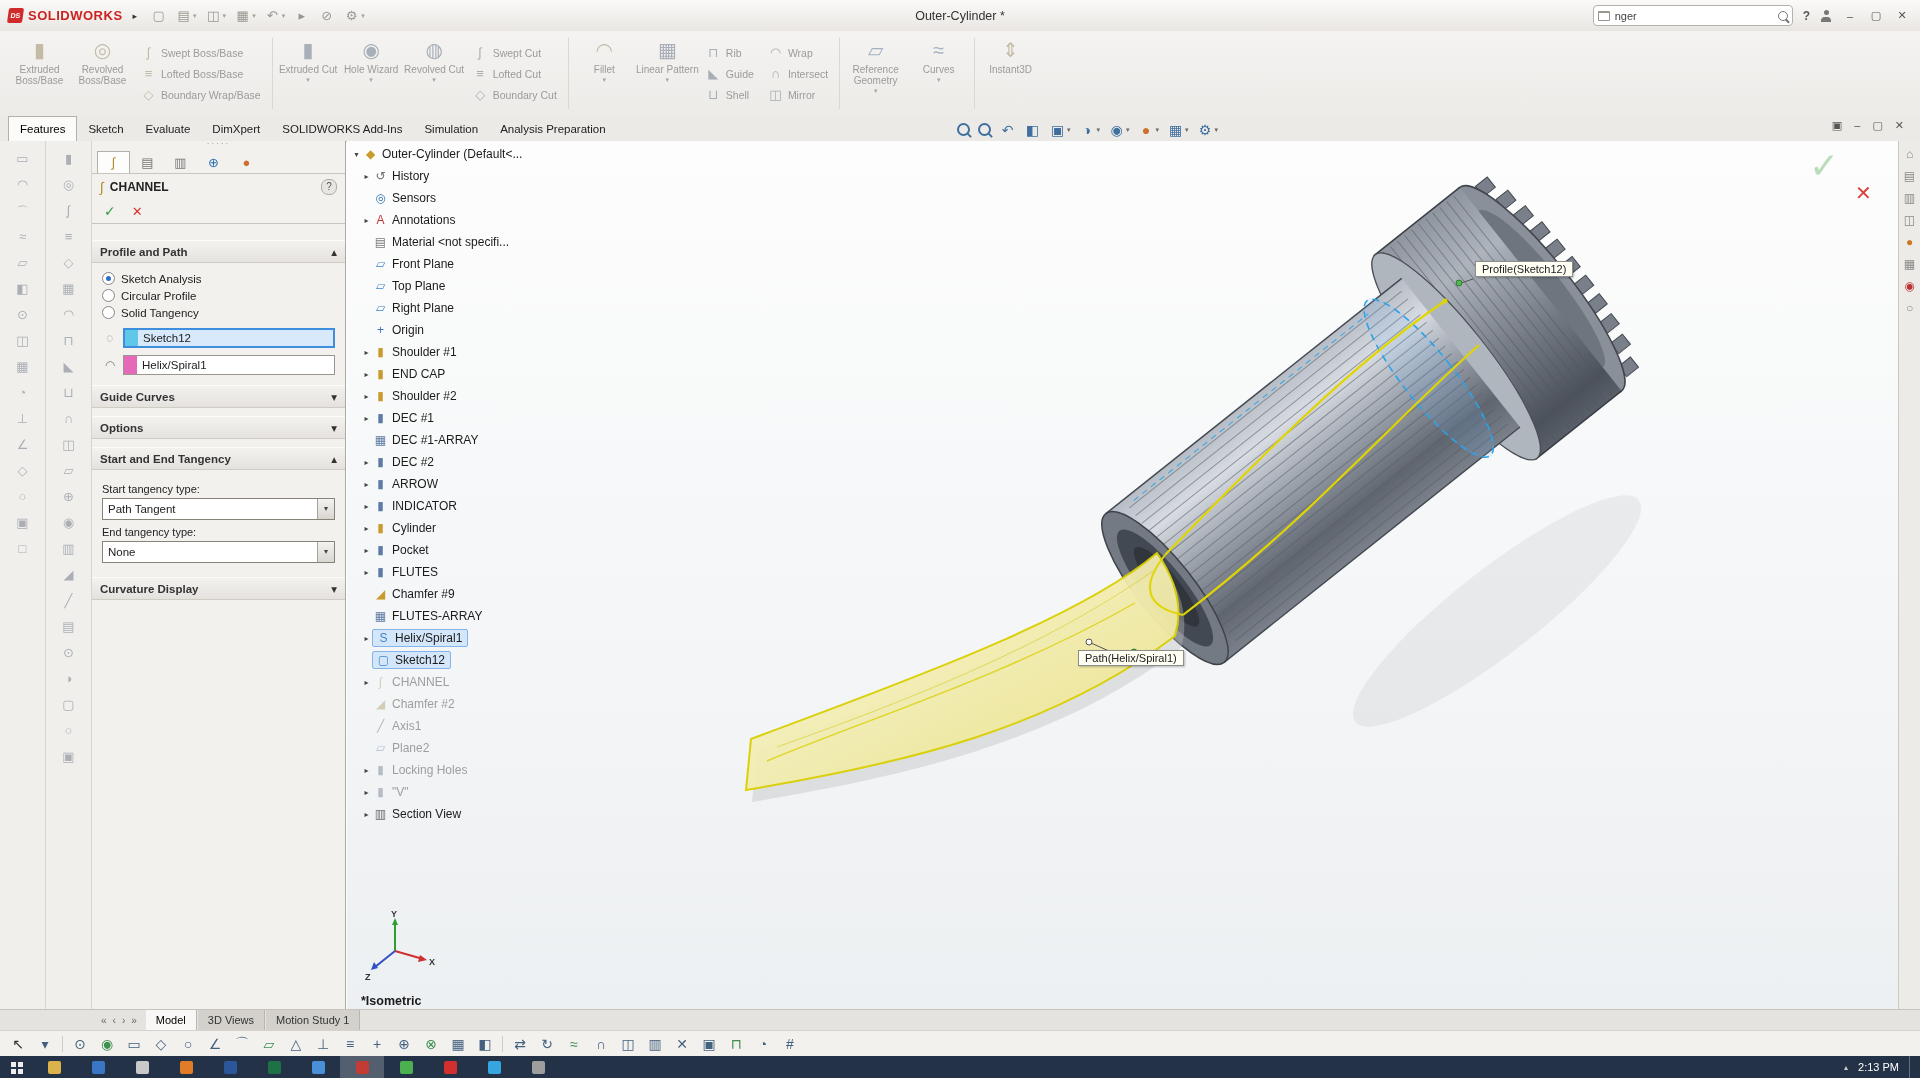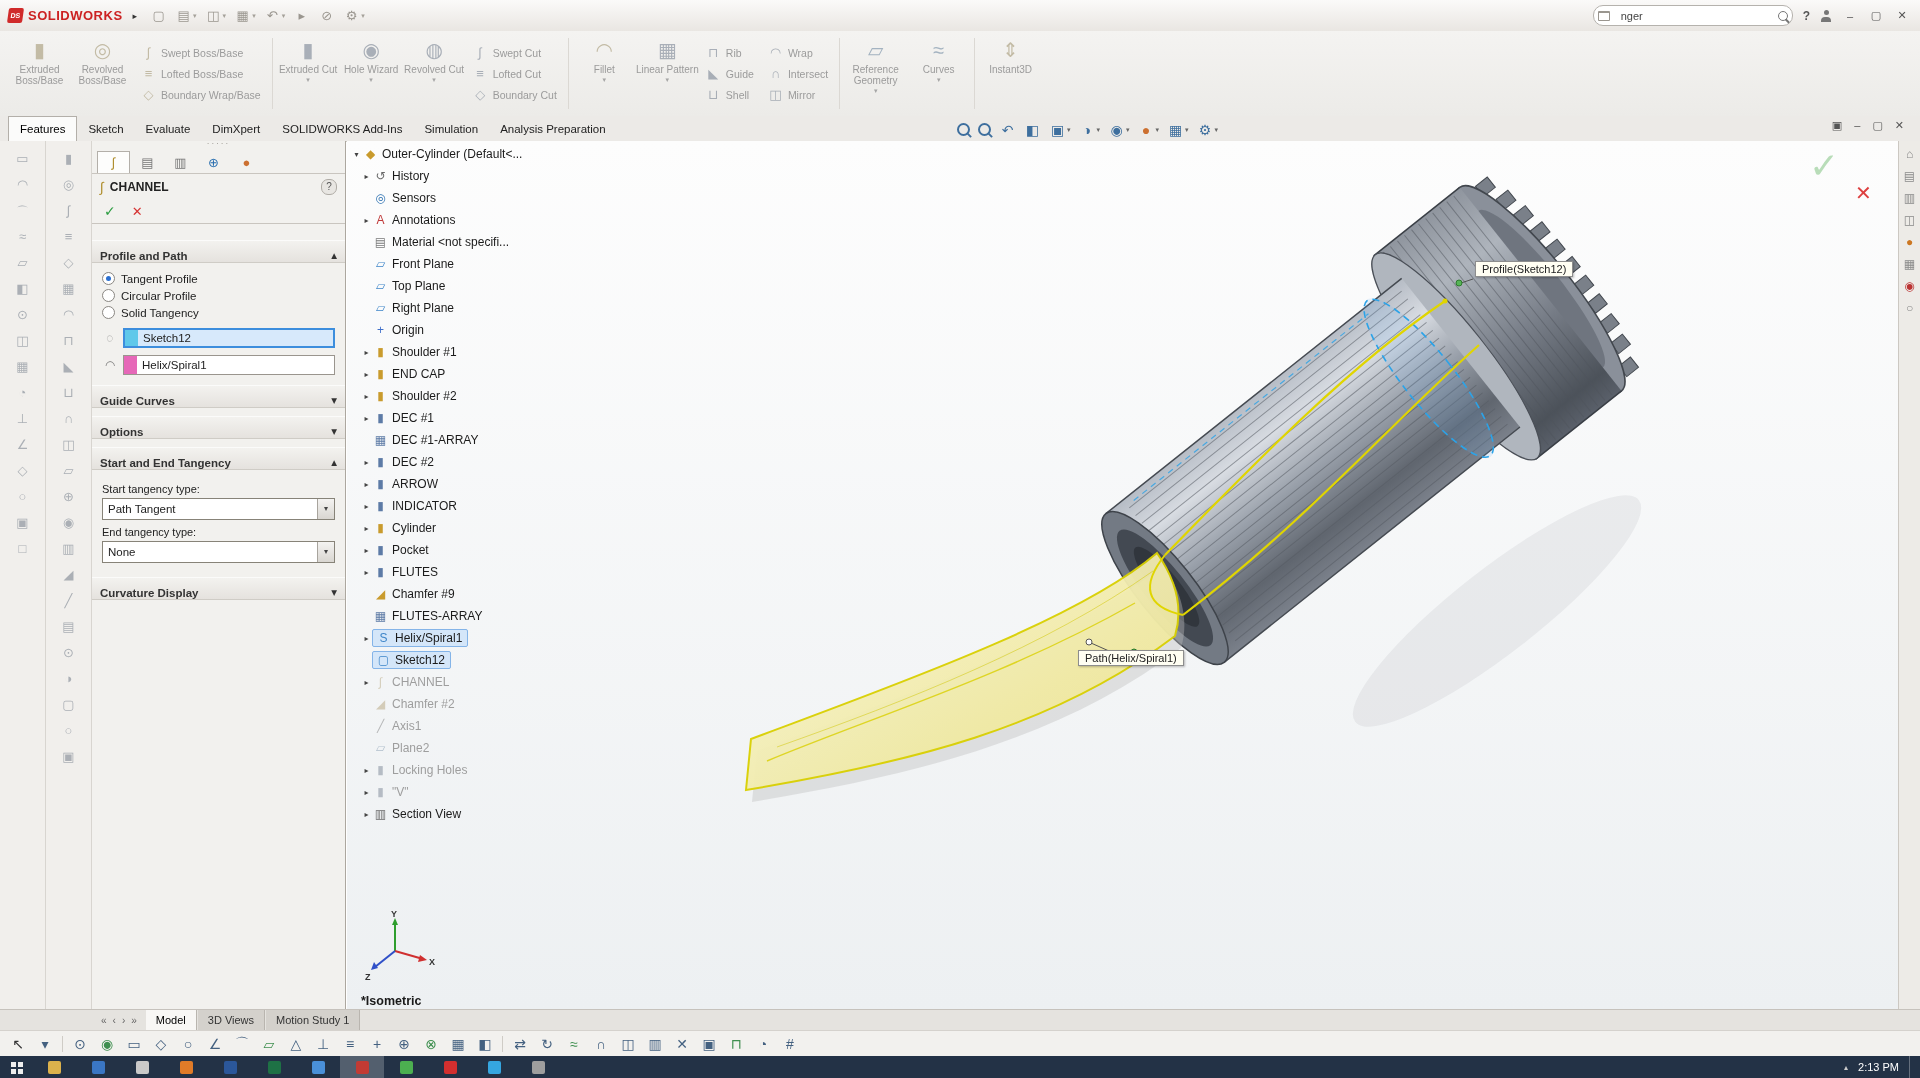--- a/index.html
+++ b/index.html
@@ -12,22 +12,22 @@
   .logo-mark{width:15px;height:15px;background:#d02a2a;color:#fff;font-weight:bold;font-size:7px;
              display:flex;align-items:center;justify-content:center;transform:skewX(-8deg);border-radius:2px}
   .logo-text{color:#cc2222;font-weight:bold;font-size:13px;letter-spacing:.5px}
   .menu-arrow{font-size:9px;color:#333;margin:0 10px 0 2px}
   #qat{display:flex;align-items:center;gap:2px}
   .qat-btn{display:flex;align-items:center;padding:1px 3px;border-radius:2px}
   .qat-ic{font-size:13px;color:#9a968f;width:17px;text-align:center}
   .qat-dd{font-size:7px;color:#a5a19a;margin-left:1px}
   #tb-title{position:absolute;left:0;right:0;text-align:center;font-size:12.5px;color:#333;pointer-events:none}
   #tb-right{margin-left:auto;display:flex;align-items:center;gap:10px;padding-right:10px;z-index:2}
-  #searchbox{width:190px;height:19px;background:#fff;border:1px solid #b5b2ad;border-radius:10px;
-             display:flex;align-items:center;padding:0 4px;gap:11px}
+  #searchbox{width:190px;height:19px;background:#fff;border:1px solid #b5b2ad;border-radius:4px;
+             display:flex;align-items:center;padding:0 4px;gap:5px}
   .sb-folder{width:10px;height:7px;border:1px solid #9a968f;border-top-width:2px;border-radius:1px}
   .sb-text{flex:1;font-size:11px;color:#444}
   .mg{width:8px;height:8px;border:1.6px solid #777;border-radius:50%;position:relative;display:inline-block;flex:none}
   .mg::after{content:'';position:absolute;width:5px;height:1.6px;background:#777;transform:rotate(45deg);left:6px;top:8px}
   .tb-help{font-size:12px;color:#555;font-weight:bold}
   .person{width:12px;height:12px;position:relative}
   .person::before{content:'';position:absolute;width:5px;height:5px;border-radius:50%;background:#777;left:3.5px;top:0}
   .person::after{content:'';position:absolute;width:10px;height:5px;border-radius:4px 4px 0 0;background:#777;left:1px;bottom:0}
   .winbtn{font-size:11px;color:#555;width:16px;text-align:center}
   
@@ -70,21 +70,21 @@
   .pmtab.active{background:#fdfdfc;border:1px solid #b3afa9;border-bottom:none}
   #pm-title{height:25px;display:flex;align-items:center;gap:6px;padding:0 8px}
   .pm-ticon{color:#b08f2f;font-size:14px}
   .pm-name{font-weight:bold;font-size:12px;color:#222}
   .pm-help{margin-left:auto;width:14px;height:14px;border-radius:7px;background:#e8e6e2;border:1px solid #b0aca6;
            font-size:10px;line-height:14px;text-align:center;color:#555}
   #pm-actions{height:24px;display:flex;align-items:center;gap:16px;padding-left:12px;border-bottom:1px solid #c9c5bf}
   .pm-ok{color:#2f9e44;font-weight:bold;font-size:14px}
   .pm-cancel{color:#d63333;font-weight:bold;font-size:13px}
   #pm-scroll{padding-top:16px}
-  .ghead{height:21px;display:flex;align-items:flex-end;justify-content:space-between;padding:0 8px;
+  .ghead{height:21px;display:flex;align-items:center;justify-content:space-between;padding:0 8px;
          background:linear-gradient(#f3f2ef,#e5e2de);border-top:1px solid #fbfbfa;border-bottom:1px solid #cfccc6}
   .ghead span{font-size:11.5px;font-weight:bold;color:#333}
   .chev{font-size:9px;color:#555;font-weight:normal!important}
   .gbody{padding:7px 10px 10px}
   .radio{display:flex;align-items:center;gap:6px;height:17px;font-size:11.5px;color:#222}
   .rb{width:11px;height:11px;border-radius:50%;border:1px solid #8a8782;background:#fff;position:relative;flex:none}
   .rb.on::after{content:'';position:absolute;width:5px;height:5px;border-radius:50%;background:#2a6fd0;left:3px;top:3px}
   .selrow{display:flex;align-items:center;gap:5px;margin-top:7px}
   .selicon{width:16px;font-size:12px;color:#777;text-align:center}
   .selbox{flex:1;height:20px;background:#fff;border:1px solid #9a958e;display:flex;align-items:center;box-sizing:border-box}
@@ -179,20 +179,21 @@
         <span class="qat-ic">▸</span>
       </div>
       <div class="qat-btn">
         <span class="qat-ic">⊘</span>
       </div>
       <div class="qat-btn">
         <span class="qat-ic">⚙</span>
         <span class="qat-dd">▾</span>
       </div>
     </div>
+  <div id="tb-title">Outer-Cylinder *</div>
   <div id="tb-right">
     <div id="searchbox">
       <span class="sb-folder"></span>
       <span class="sb-text">nger</span>
       <span class="mg"></span>
     </div>
     <span class="tb-help">?</span>
     <span class="person"></span>
     <span class="winbtn">–</span>
     <span class="winbtn">▢</span>
@@ -433,21 +434,21 @@
       <span class="pm-cancel">✕</span>
     </div>
     <div id="pm-scroll">
       <div class="ghead">
         <span>Profile and Path</span>
           <span class="chev">▴</span>
       </div>
       <div class="gbody">
         <label class="radio">
           <span class="rb on"></span>
-          <span>Tangent Profile</span>
+          <span>Sketch Analysis</span>
         </label>
         <label class="radio">
           <span class="rb"></span>
           <span>Circular Profile</span>
         </label>
         <label class="radio">
           <span class="rb"></span>
           <span>Solid Tangency</span>
         </label>
         <div class="selrow">

